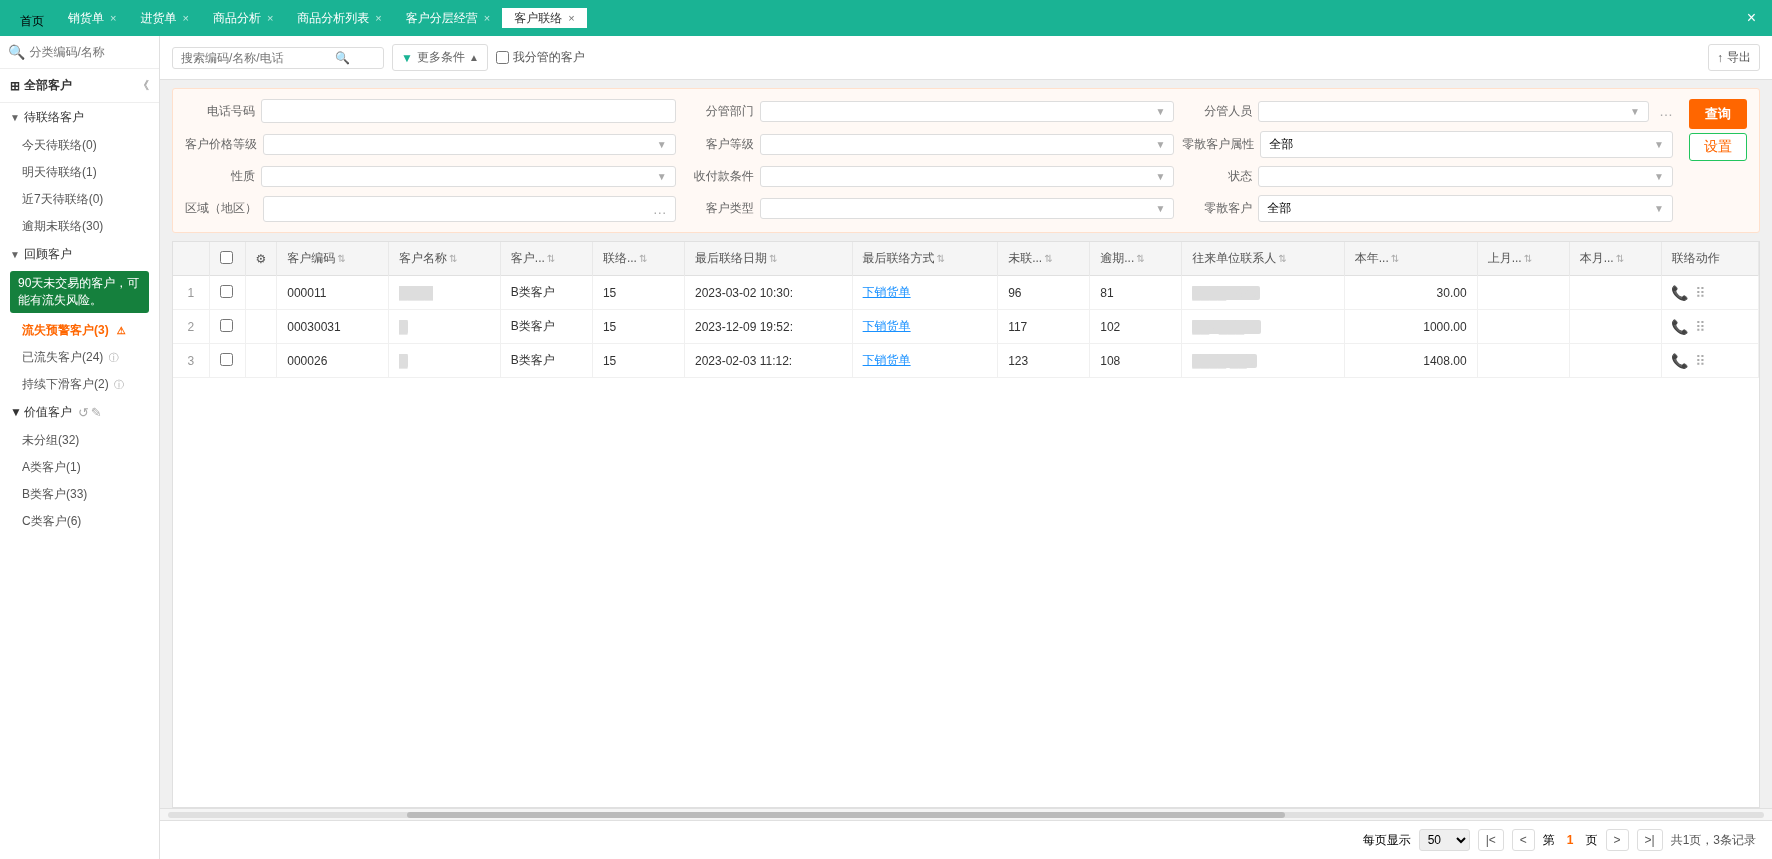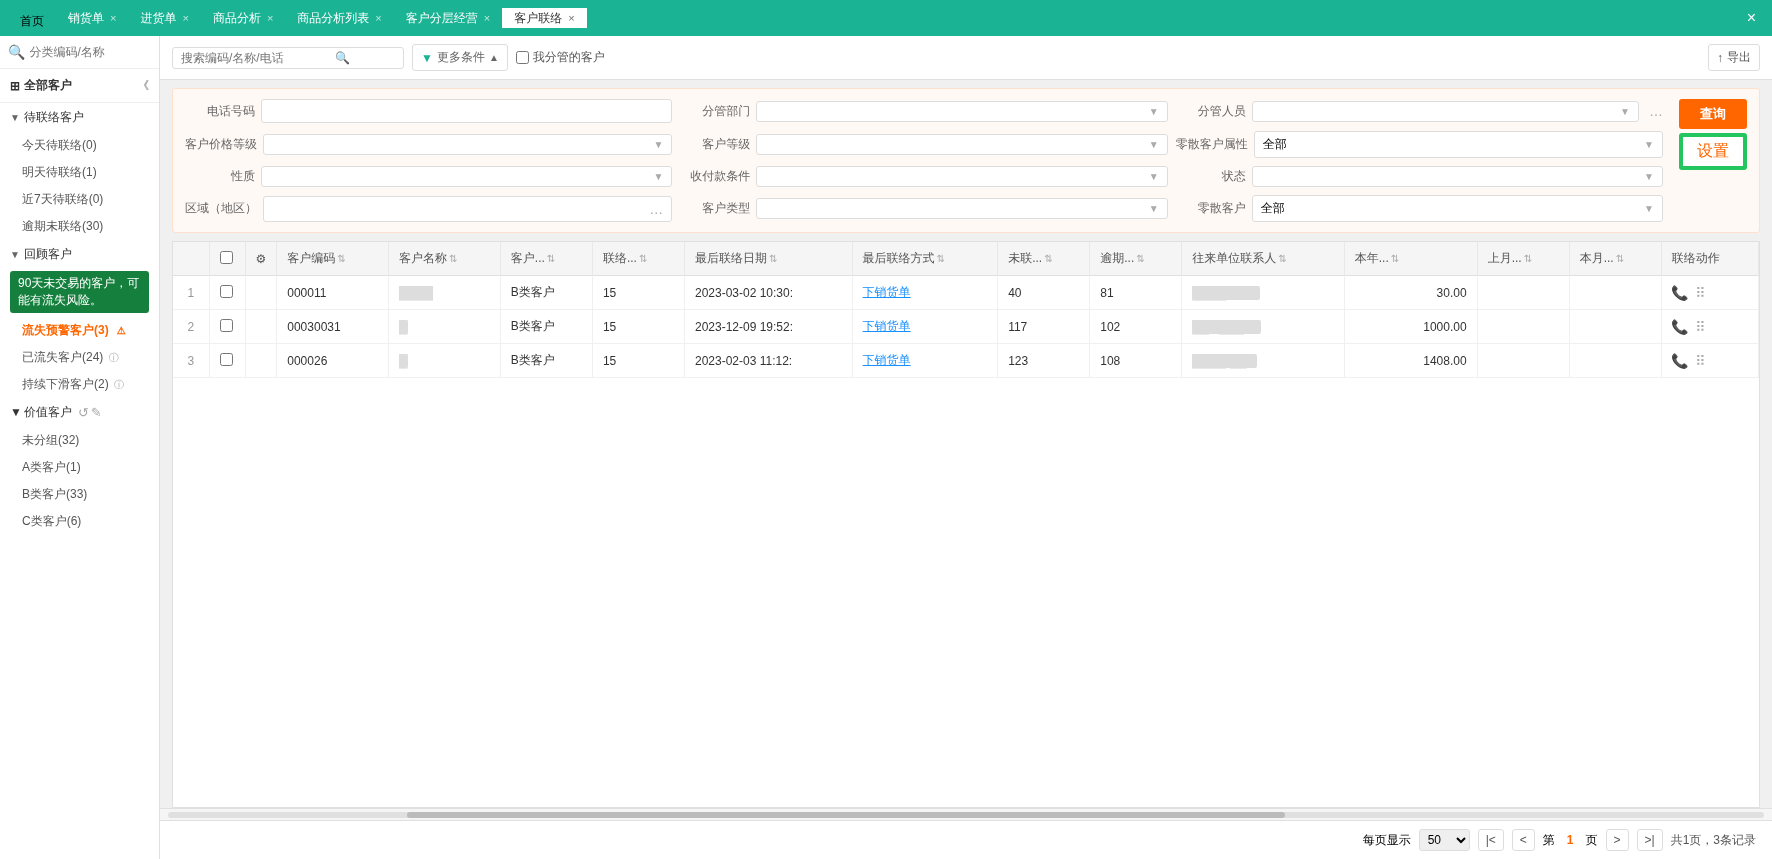--- a/index.html
+++ b/index.html
@@ -166,21 +166,21 @@
       align-items: center;
       gap: 8px;
     }
     .search-input-wrap {
       display: flex;
       align-items: center;
       border: 1px solid #ddd;
       border-radius: 3px;
       padding: 3px 8px;
       gap: 4px;
-      width: 232px;
+      width: 212px;
     }
     .search-input-wrap input {
       border: none;
       outline: none;
       font-size: 12px;
       color: #666;
       width: 150px;
     }
     .btn-more-conditions {
       display: flex;
@@ -276,25 +276,25 @@
       border: none;
       padding: 6px 14px;
       border-radius: 3px;
       cursor: pointer;
       font-size: 13px;
       font-weight: bold;
     }
     .btn-settings {
       background: white;
       color: #ff6600;
-      border: 4px solid #22c55e;
+      border: 1px solid #22c55e;
       padding: 4px 14px;
       border-radius: 3px;
       cursor: pointer;
-      font-size: 16px;
+      font-size: 14px;
     }
     .more-btn {
       color: #aaa;
       cursor: pointer;
       font-size: 14px;
       margin-left: 4px;
     }
 
     
     .table-container {
@@ -659,21 +659,21 @@
           <tr>
             <td class="row-num">1</td>
             <td><input type="checkbox" style=""></td>
             <td></td>
             <td>000011</td>
             <td><span style="background:#ddd;color:#ddd;border-radius:2px;">████</span></td>
             <td>B类客户</td>
             <td>15</td>
             <td>2023-03-02 10:30:</td>
             <td class="link-cell">下销货单</td>
-            <td>40</td>
+            <td>96</td>
             <td>81</td>
             <td><span style="background:#ddd;color:#ddd;border-radius:2px;">████ 107...</span></td>
             <td class="number-cell">30.00</td>
             <td></td>
             <td></td>
             <td>
               <div class="action-icons">
                 <span class="action-icon">📞</span>
                 <span class="action-icon">⠿</span>
               </div>

